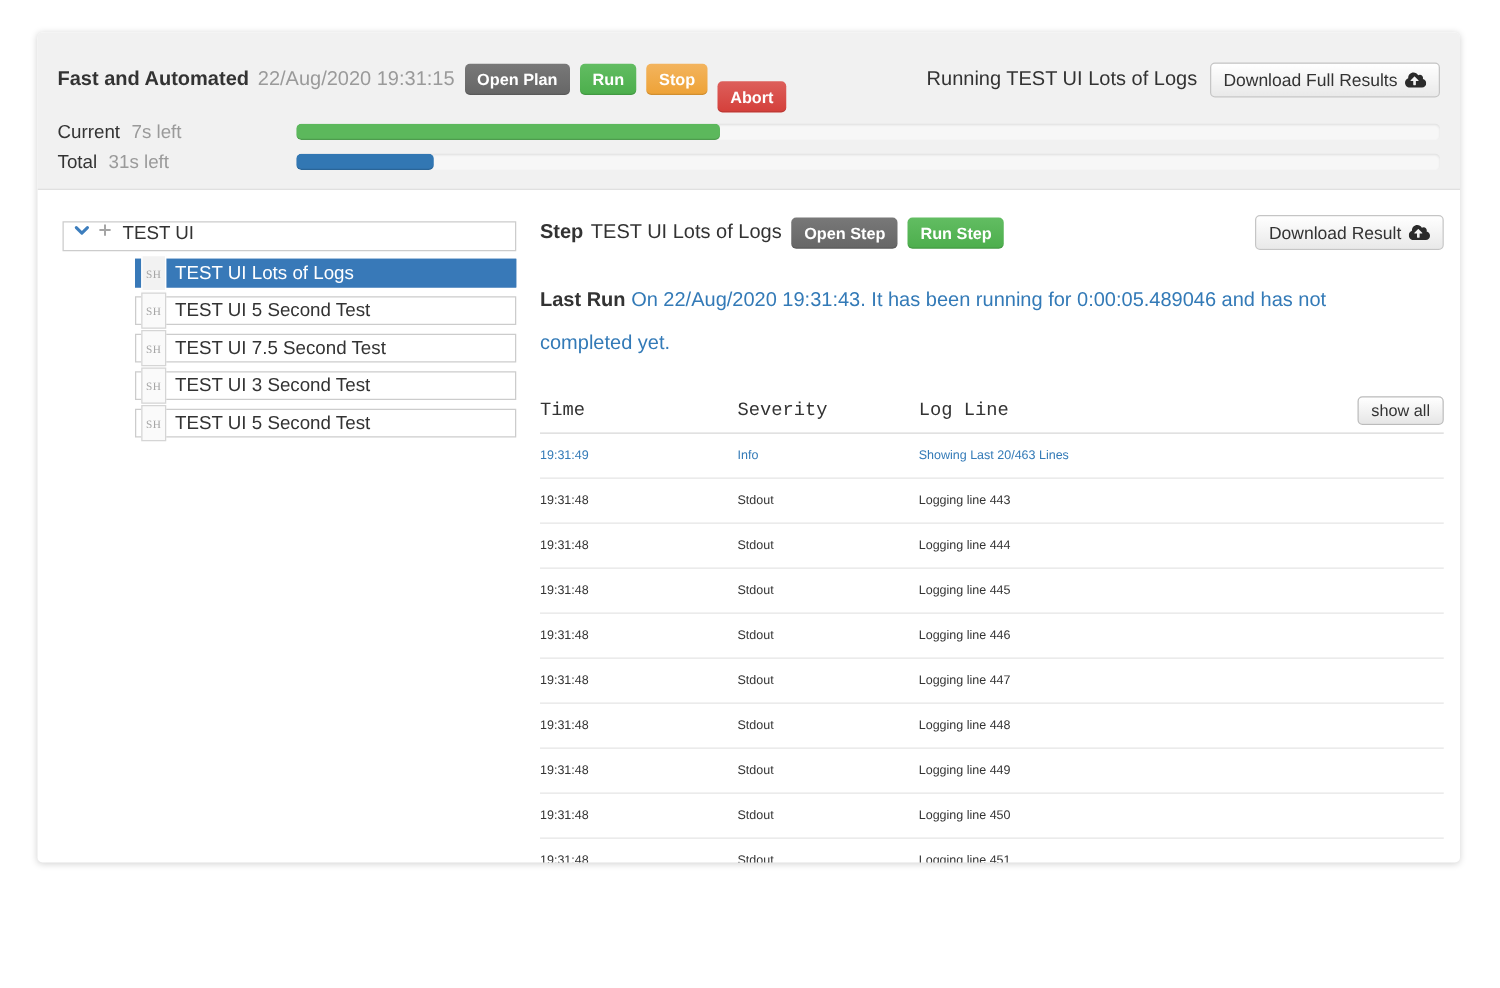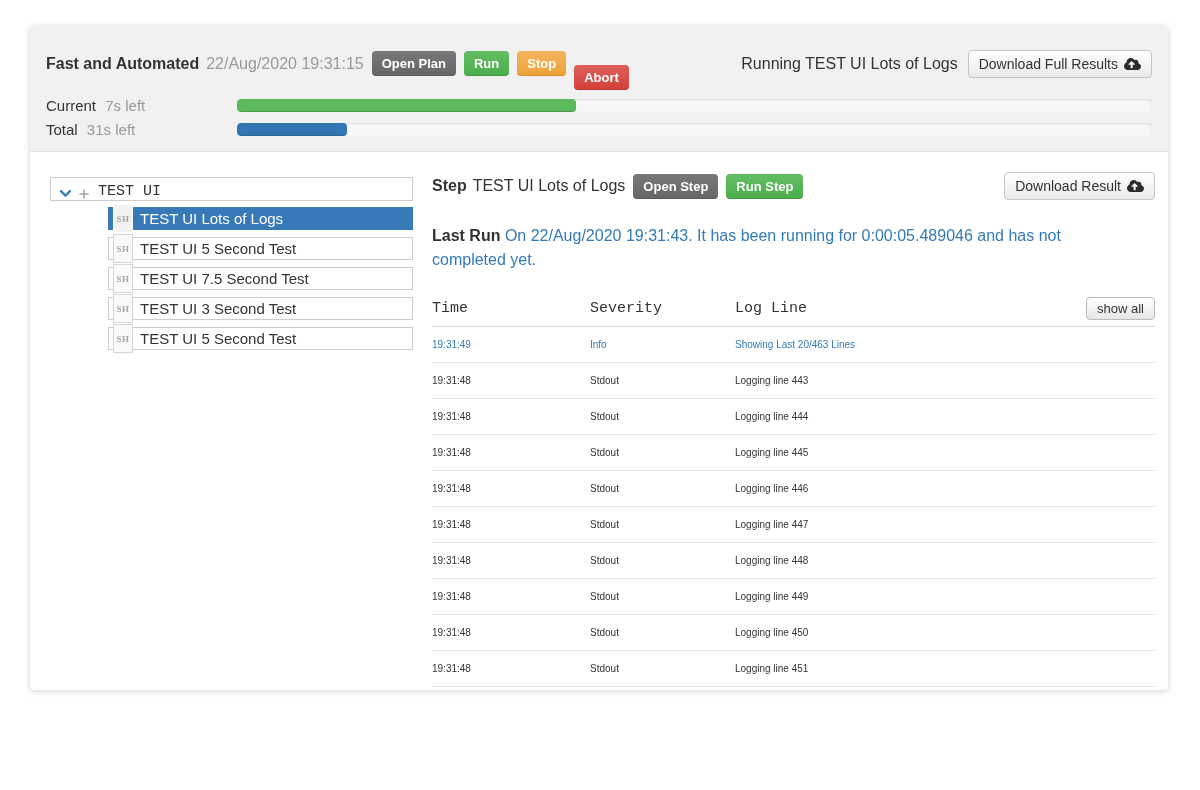--- a/index.html
+++ b/index.html
@@ -31,45 +31,45 @@
   .progress-labels { width:191px; font-size:15px; flex:none; }
   .progress-labels .lbl { color:#333; }
   .progress-labels .val { color:#9a9a9a; margin-left:5px; }
   .progress-track { flex:1; height:13px; background:#f7f7f7; border-radius:4px;
                     box-shadow:inset 0 1px 2px rgba(0,0,0,0.10); overflow:hidden; }
   .progress-fill { height:100%; border-radius:4px; box-shadow:inset 0 -1px 0 rgba(0,0,0,0.15); }
 
   
   .content { position:relative; height:561px; }
   .sidebar { position:absolute; left:20px; top:25px; width:363px; }
-  .tree-root { display:flex; align-items:flex-end; height:24px; border:1px solid #ccc;
-               background:#fff; padding:0 6px; margin-bottom:6px; cursor:pointer;font-family:Liberation Mono, monospace; }
+  .tree-root { display:flex; align-items:flex-start; height:24px; border:1px solid #ccc;
+               background:#fff; padding:0 6px; margin-bottom:6px; cursor:pointer; }
   .tree-root .chev { display:flex; margin:0 6px 0 2px; }
   .tree-root .plus { display:flex; margin-right:8px; }
   .tree-root-label { font-size:15px; color:#333; }
   .tree-items { margin-left:58px; }
   .tree-item { display:flex; align-items:center; height:23px; border:1px solid #ccc;
                background:#fff; padding:0 4px; margin-bottom:7px; cursor:pointer; }
   .tree-item.selected { background:#3879b8; border-color:#3879b8; }
   .tree-item.selected .tree-item-label { color:#fff; }
   .sh-badge { flex:none; width:20px; height:29px; border:1px solid #d5d5d5; background:#fafafa;
-              color:#a5a5a5; font-size:9px; font-weight:bold; letter-spacing:0.5px;
+              color:#a5a5a5; font-size:9px; font-weight:normal; letter-spacing:0.5px;
               display:flex; align-items:center; justify-content:center; margin-right:7px;
               font-family:"Liberation Serif", serif; }
   .tree-item.selected .sh-badge { background:#f2f2f2; border-color:#fff; }
   .tree-item-label { font-size:15px; color:#333; white-space:nowrap; }
 
   .main { position:absolute; left:402px; top:20px; width:723px; }
   .step-row { display:flex; align-items:center; height:28px; }
   .step-label { font-weight:bold; font-size:16px; }
   .step-name { font-size:16px; margin-left:6px; }
   .step-row .btn { font-size:13px; }
   .step-right { margin-left:auto; }
 
-  .last-run { margin-top:24px; font-size:16px; line-height:24px; max-width:700px; }
+  .last-run { margin-top:24px; font-size:16px; line-height:34px; max-width:700px; }
   .last-run-label { font-weight:bold; color:#333; }
   .last-run-text { color:#337ab7; }
 
   .log-table { margin-top:18px; }
   .log-header { display:flex; align-items:center; height:37px; border-bottom:1px solid #d8d8d8; }
   .col-time { width:158px; flex:none; }
   .col-sev  { width:145px; flex:none; }
   .col-line { flex:1; }
   .log-header .hcell { font-size:15px; color:#333;font-family:Liberation Mono, monospace; }
   .show-all { margin-left:auto; border:1px solid #bbb; border-radius:4px; color:#333;

